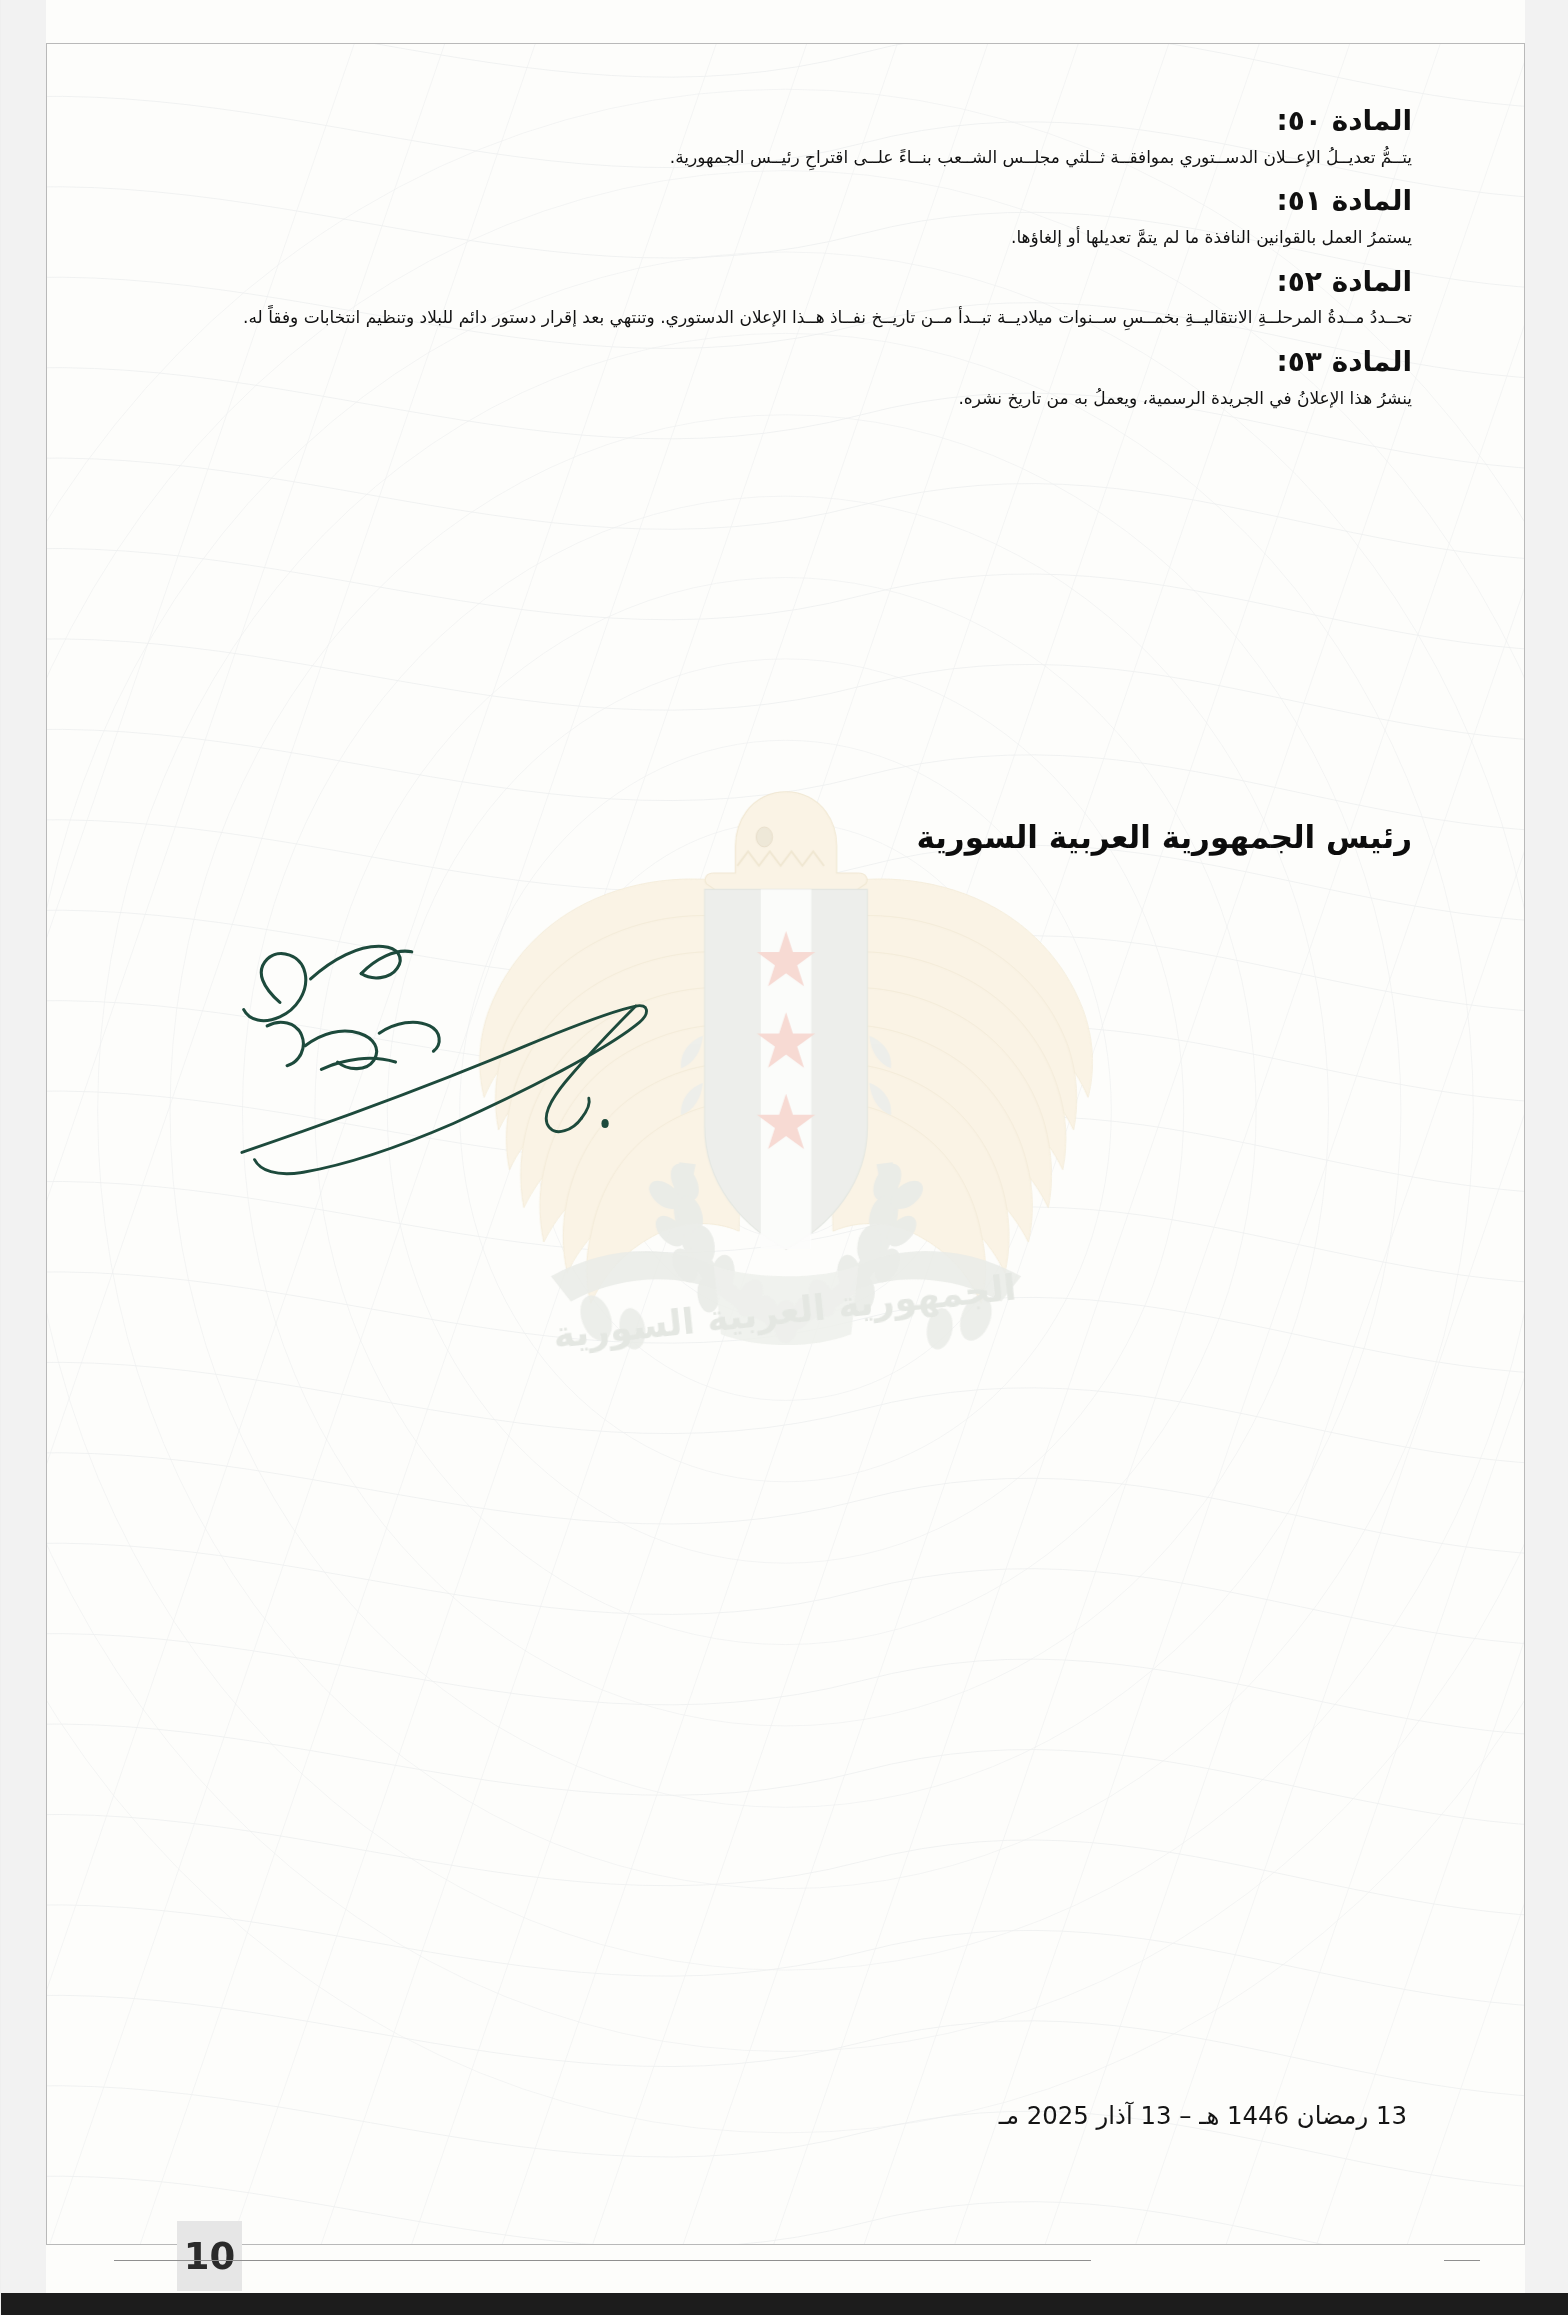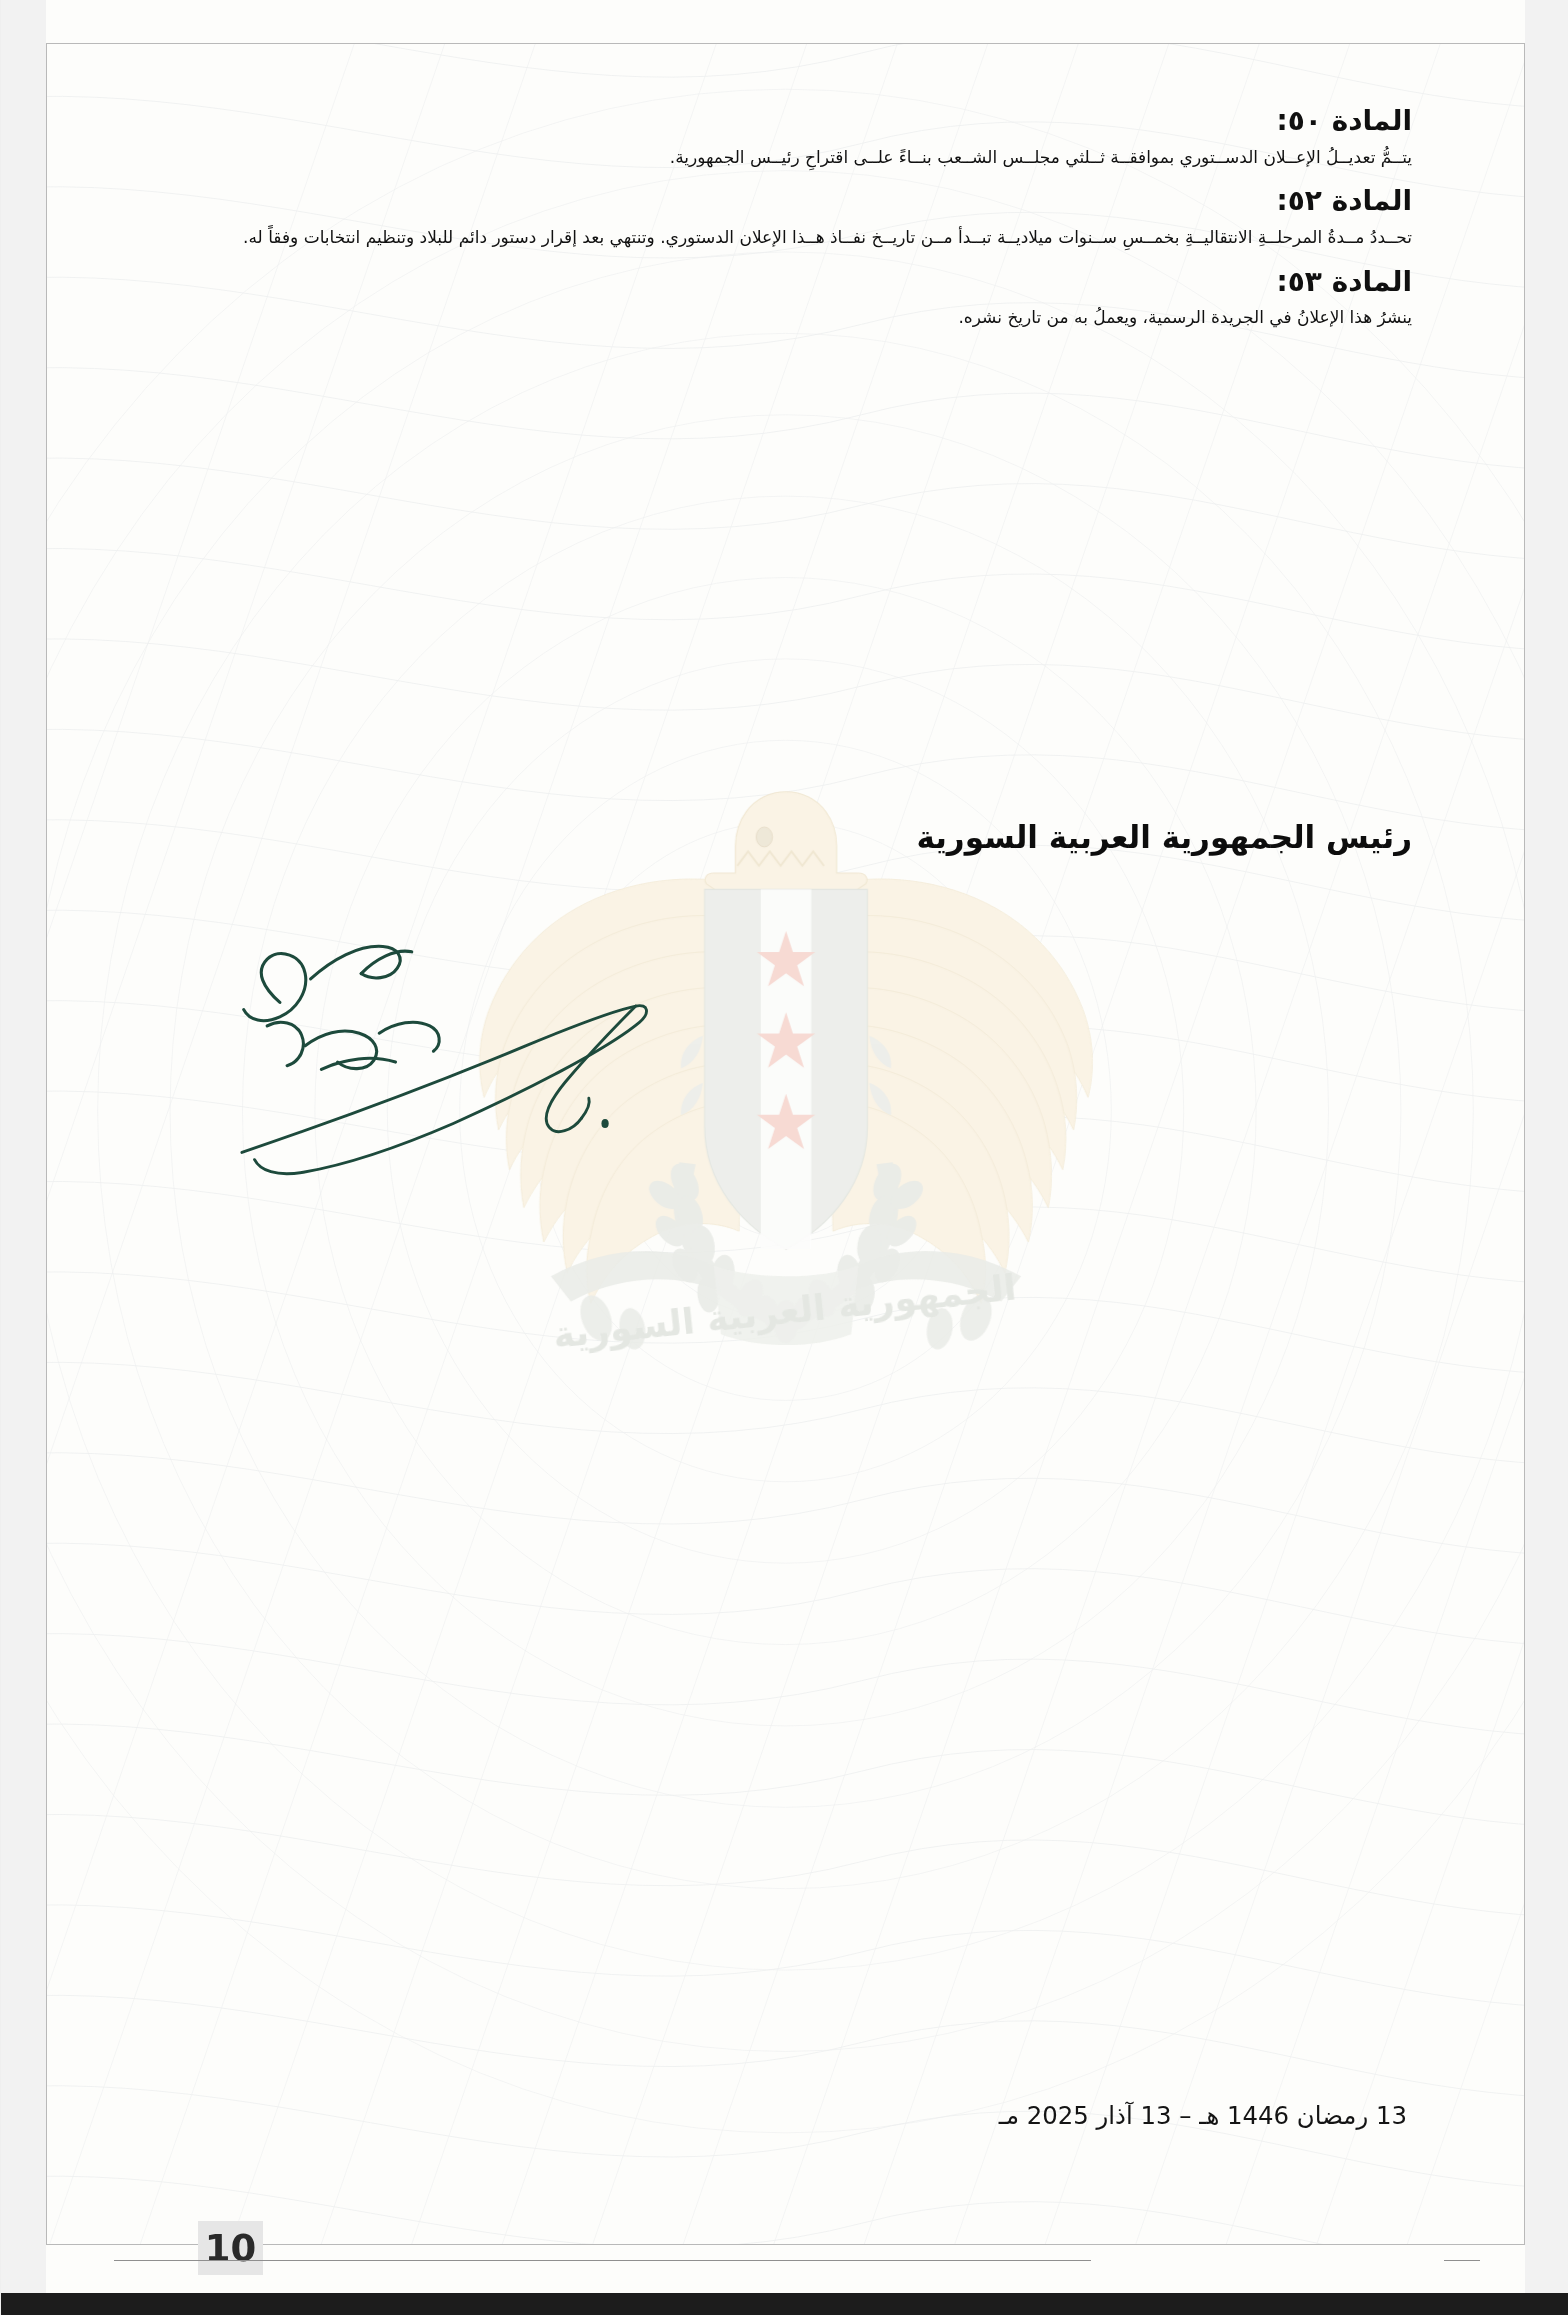--- a/index.html
+++ b/index.html
@@ -101,28 +101,27 @@
     top:2101px;
     font-size:24.4px;
     color:#141414;
     direction:rtl;
     white-space:nowrap;
     text-align:right;
   }
   #page-number{
     position:absolute;
     left:176px;top:2221px;
-    width:65px;height:54px;
+    width:65px;height:70px;
     background:#e6e6e6;
     color:#2a2a2a;
     font-size:37px;
     font-weight:bold;
     display:flex;align-items:center;justify-content:center;
     direction:ltr;
-    margin-left:21px;
   }
   #footer-rule-left{
     position:absolute;
     left:113px;top:2260px;
     width:977px;height:0.9px;background:#8f8f8f;
   }
   #footer-rule-right{
     position:absolute;
     right:90px;top:2260px;
     width:36px;height:0.9px;background:#8f8f8f;
@@ -329,20 +328,24 @@
     </svg>
   </div>
 
   <div id="content">
 
     <div class="art-block">
       <div class="art-head">المادة ٥٠:</div>
       <div class="art-body">يتــمُّ تعديــلُ الإعــلان الدســتوري بموافقــة ثــلثي مجلــس الشــعب بنــاءً علــى اقتراحِ رئيــس الجمهورية.</div>
     </div>
 
+    <div class="art-block">
+      <div class="art-head">المادة ٥١:</div>
+      <div class="art-body">يستمرُ العمل بالقوانين النافذة ما لم يتمَّ تعديلها أو إلغاؤها.</div>
+    </div>
 
     <div class="art-block">
       <div class="art-head">المادة ٥٢:</div>
       <div class="art-body">تحــددُ مــدةُ المرحلــةِ الانتقاليــةِ بخمــسِ ســنوات ميلاديــة تبــدأ مــن تاريــخ نفــاذ هــذا الإعلان الدستوري. وتنتهي بعد إقرار دستور دائم للبلاد وتنظيم انتخابات وفقاً له.</div>
     </div>
 
     <div class="art-block">
       <div class="art-head">المادة ٥٣:</div>
       <div class="art-body">ينشرُ هذا الإعلانُ في الجريدة الرسمية، ويعملُ به من تاريخ نشره.</div>
     </div>

